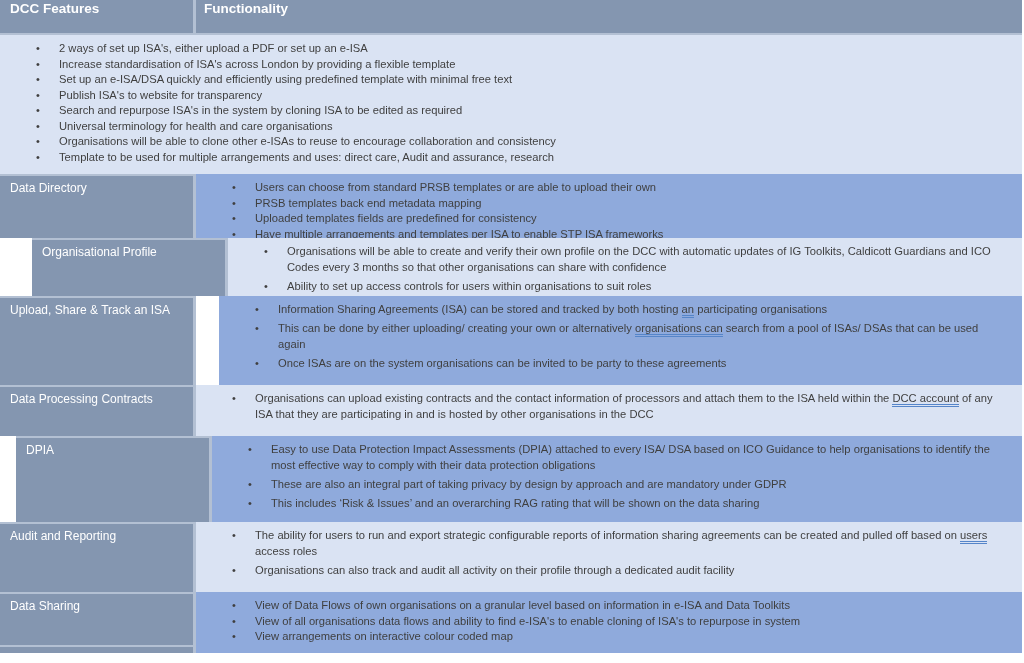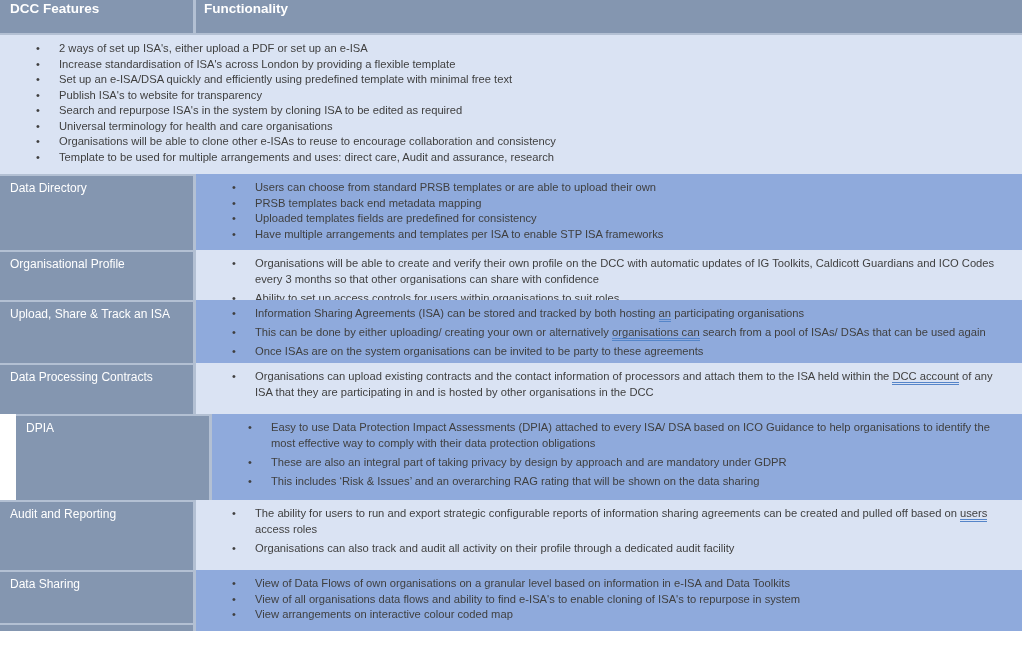--- a/index.html
+++ b/index.html
@@ -35,23 +35,23 @@
     background:var(--header-bg);
     color:#fff;font-weight:bold;font-size:13.5px;line-height:17px;
   }
   .header-row .cell-right{padding:0 8px 0 8px;}
   .header-row .cell-left{padding-top:0;}
   .cell-left .label{font-size:12px;line-height:15px;display:block;}
   .row.light .cell-right{background:var(--light);}
   .row.medium .cell-right{background:var(--medium);}
   #rows .row + .row .cell-left{border-top:2px solid var(--line);}
   #rows .row:nth-child(1){height:139px;}
-  #rows .row:nth-child(2){height:76px;}
-  #rows .row:nth-child(3){height:50px;}
-  #rows .row:nth-child(4){height:63px;}
+  #rows .row:nth-child(2){height:64px;}
+  #rows .row:nth-child(3){height:58px;padding-left:32px;}
+  #rows .row:nth-child(4){height:89px;gap:23px;}
   #rows .row:nth-child(5){height:51px;}
   #rows .row:nth-child(6){height:86px;padding-left:16px;}
   #rows .row:nth-child(7){height:70px;}
   #rows .row:nth-child(8){height:61px;}
   #rows .row:last-child .cell-left{
     box-shadow: inset 0 -6px 0 0 var(--header-bg), inset 0 -8px 0 0 var(--line);
   }
   .bullet{display:flex;padding-left:36px;}
   .dot{width:23px;flex:none;font-size:11px;}
   .btext{flex:1;padding-right:4px;}

